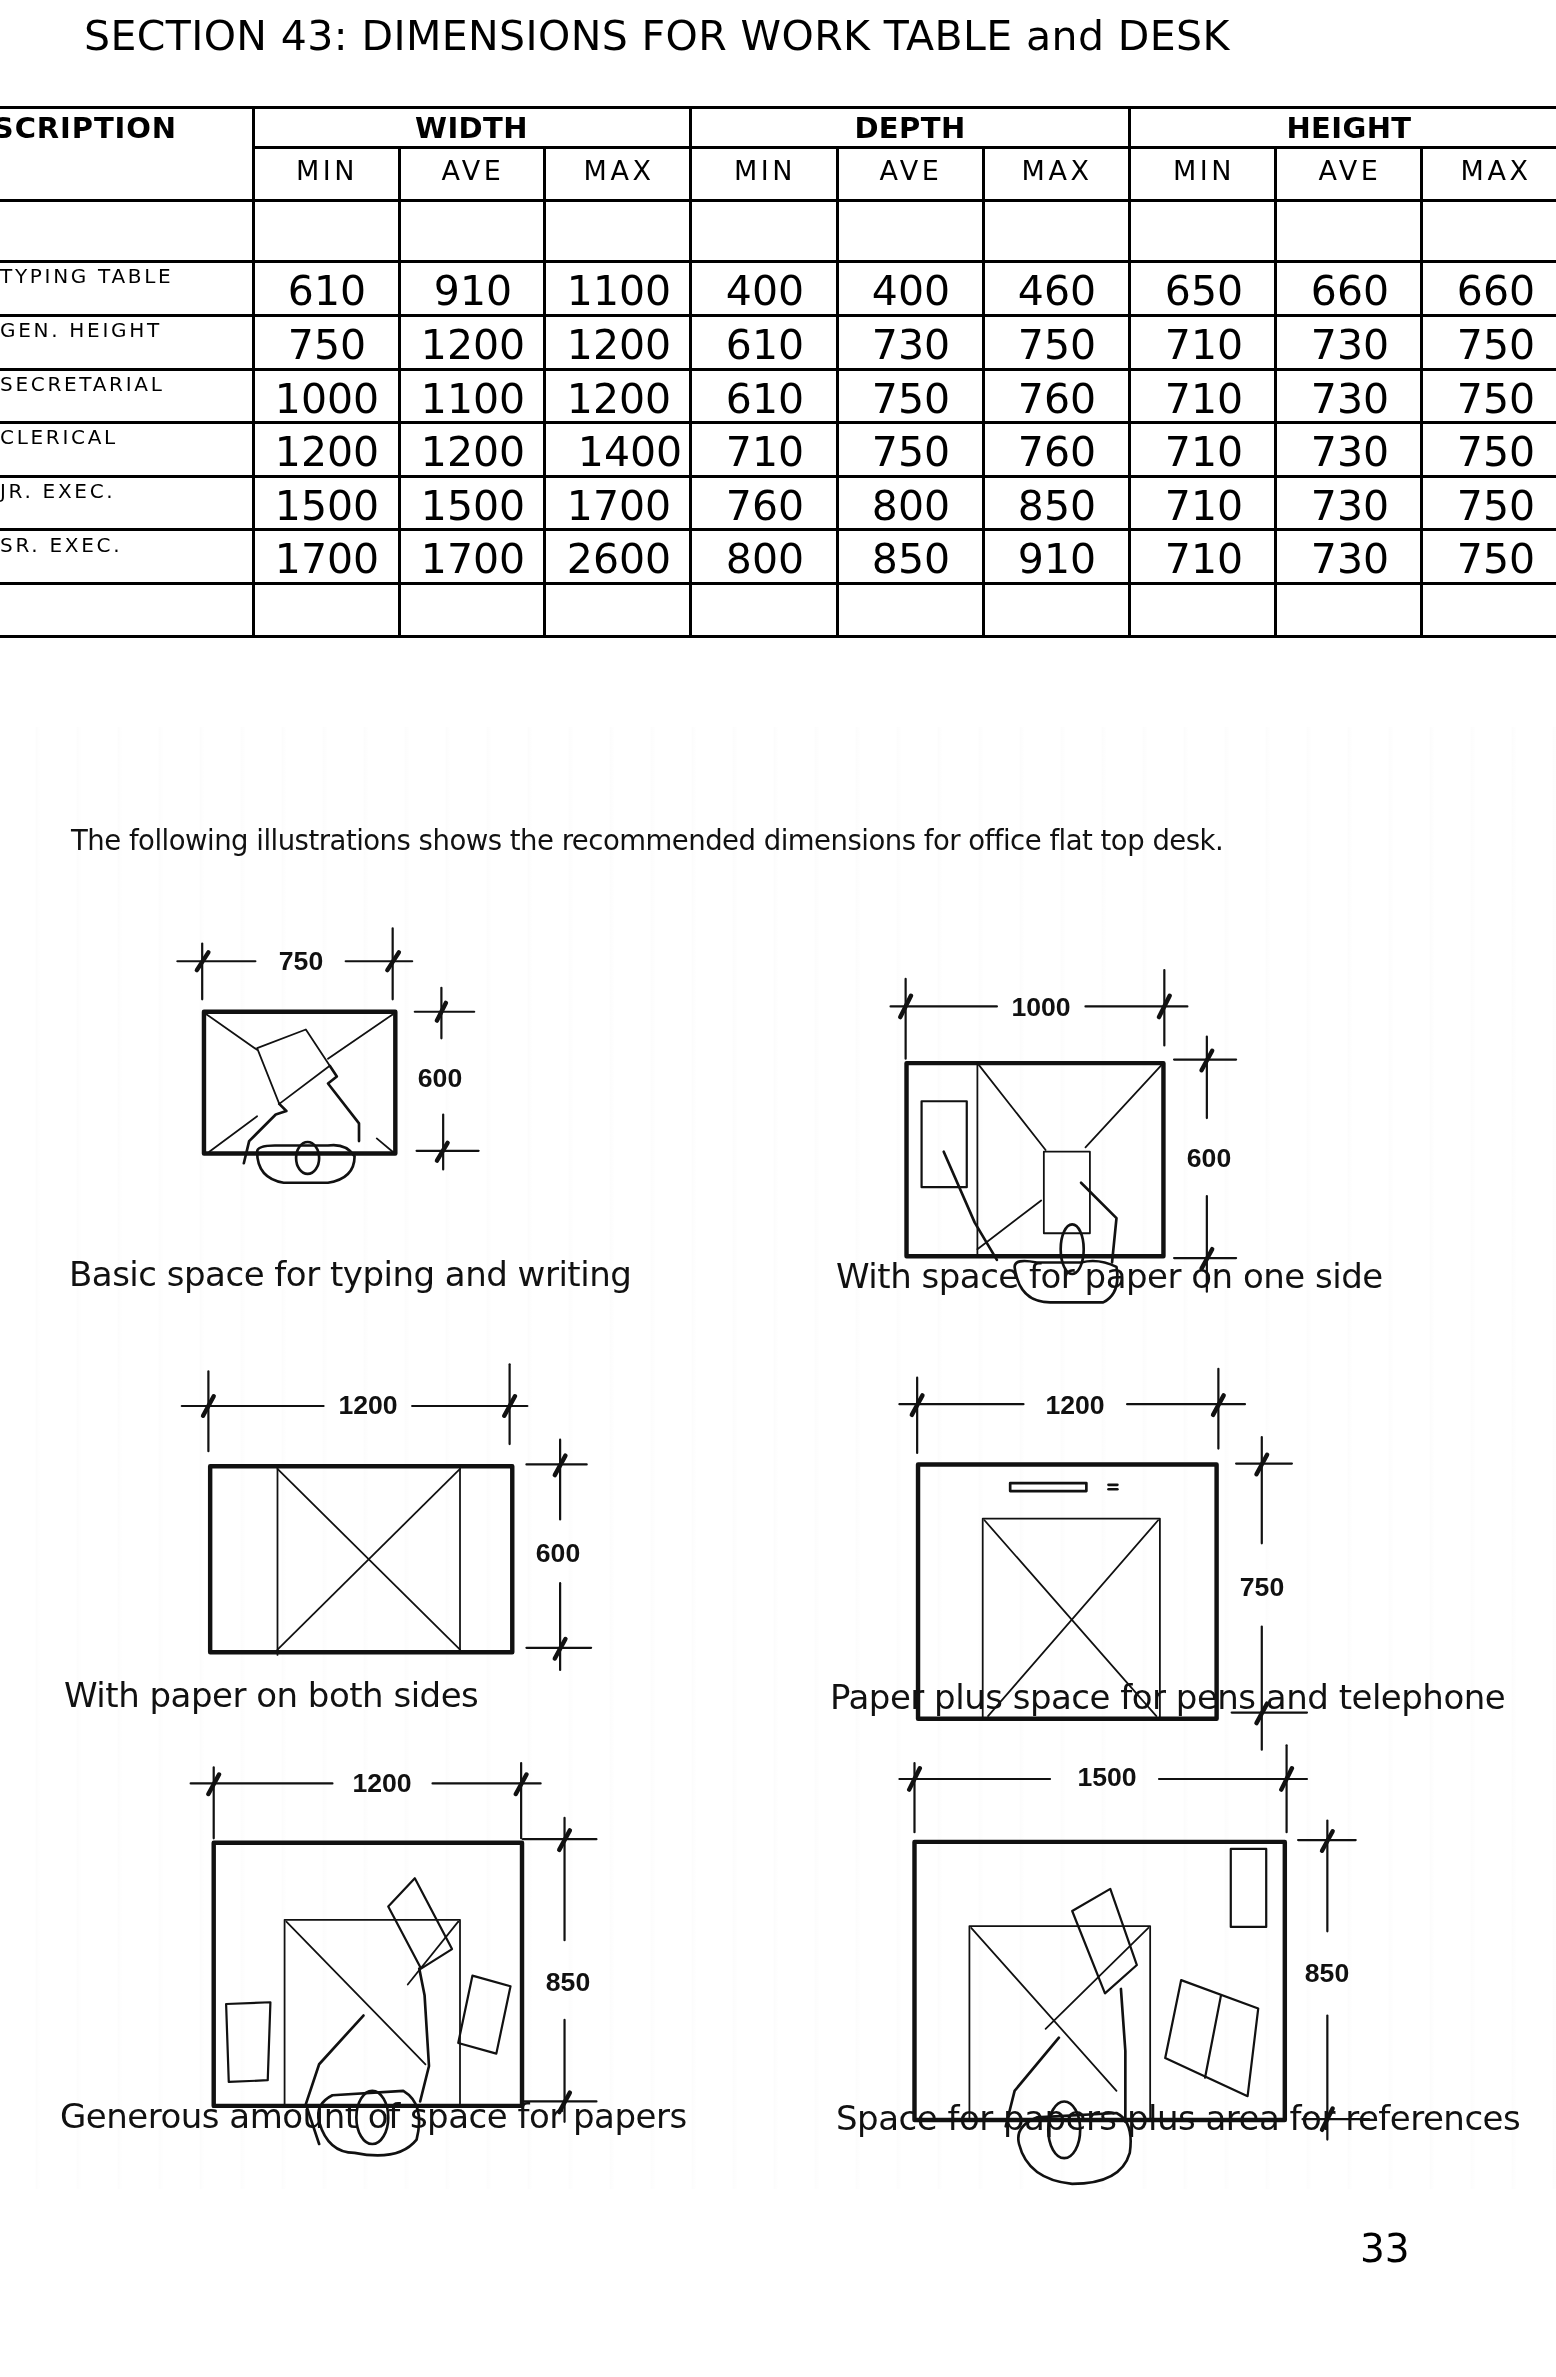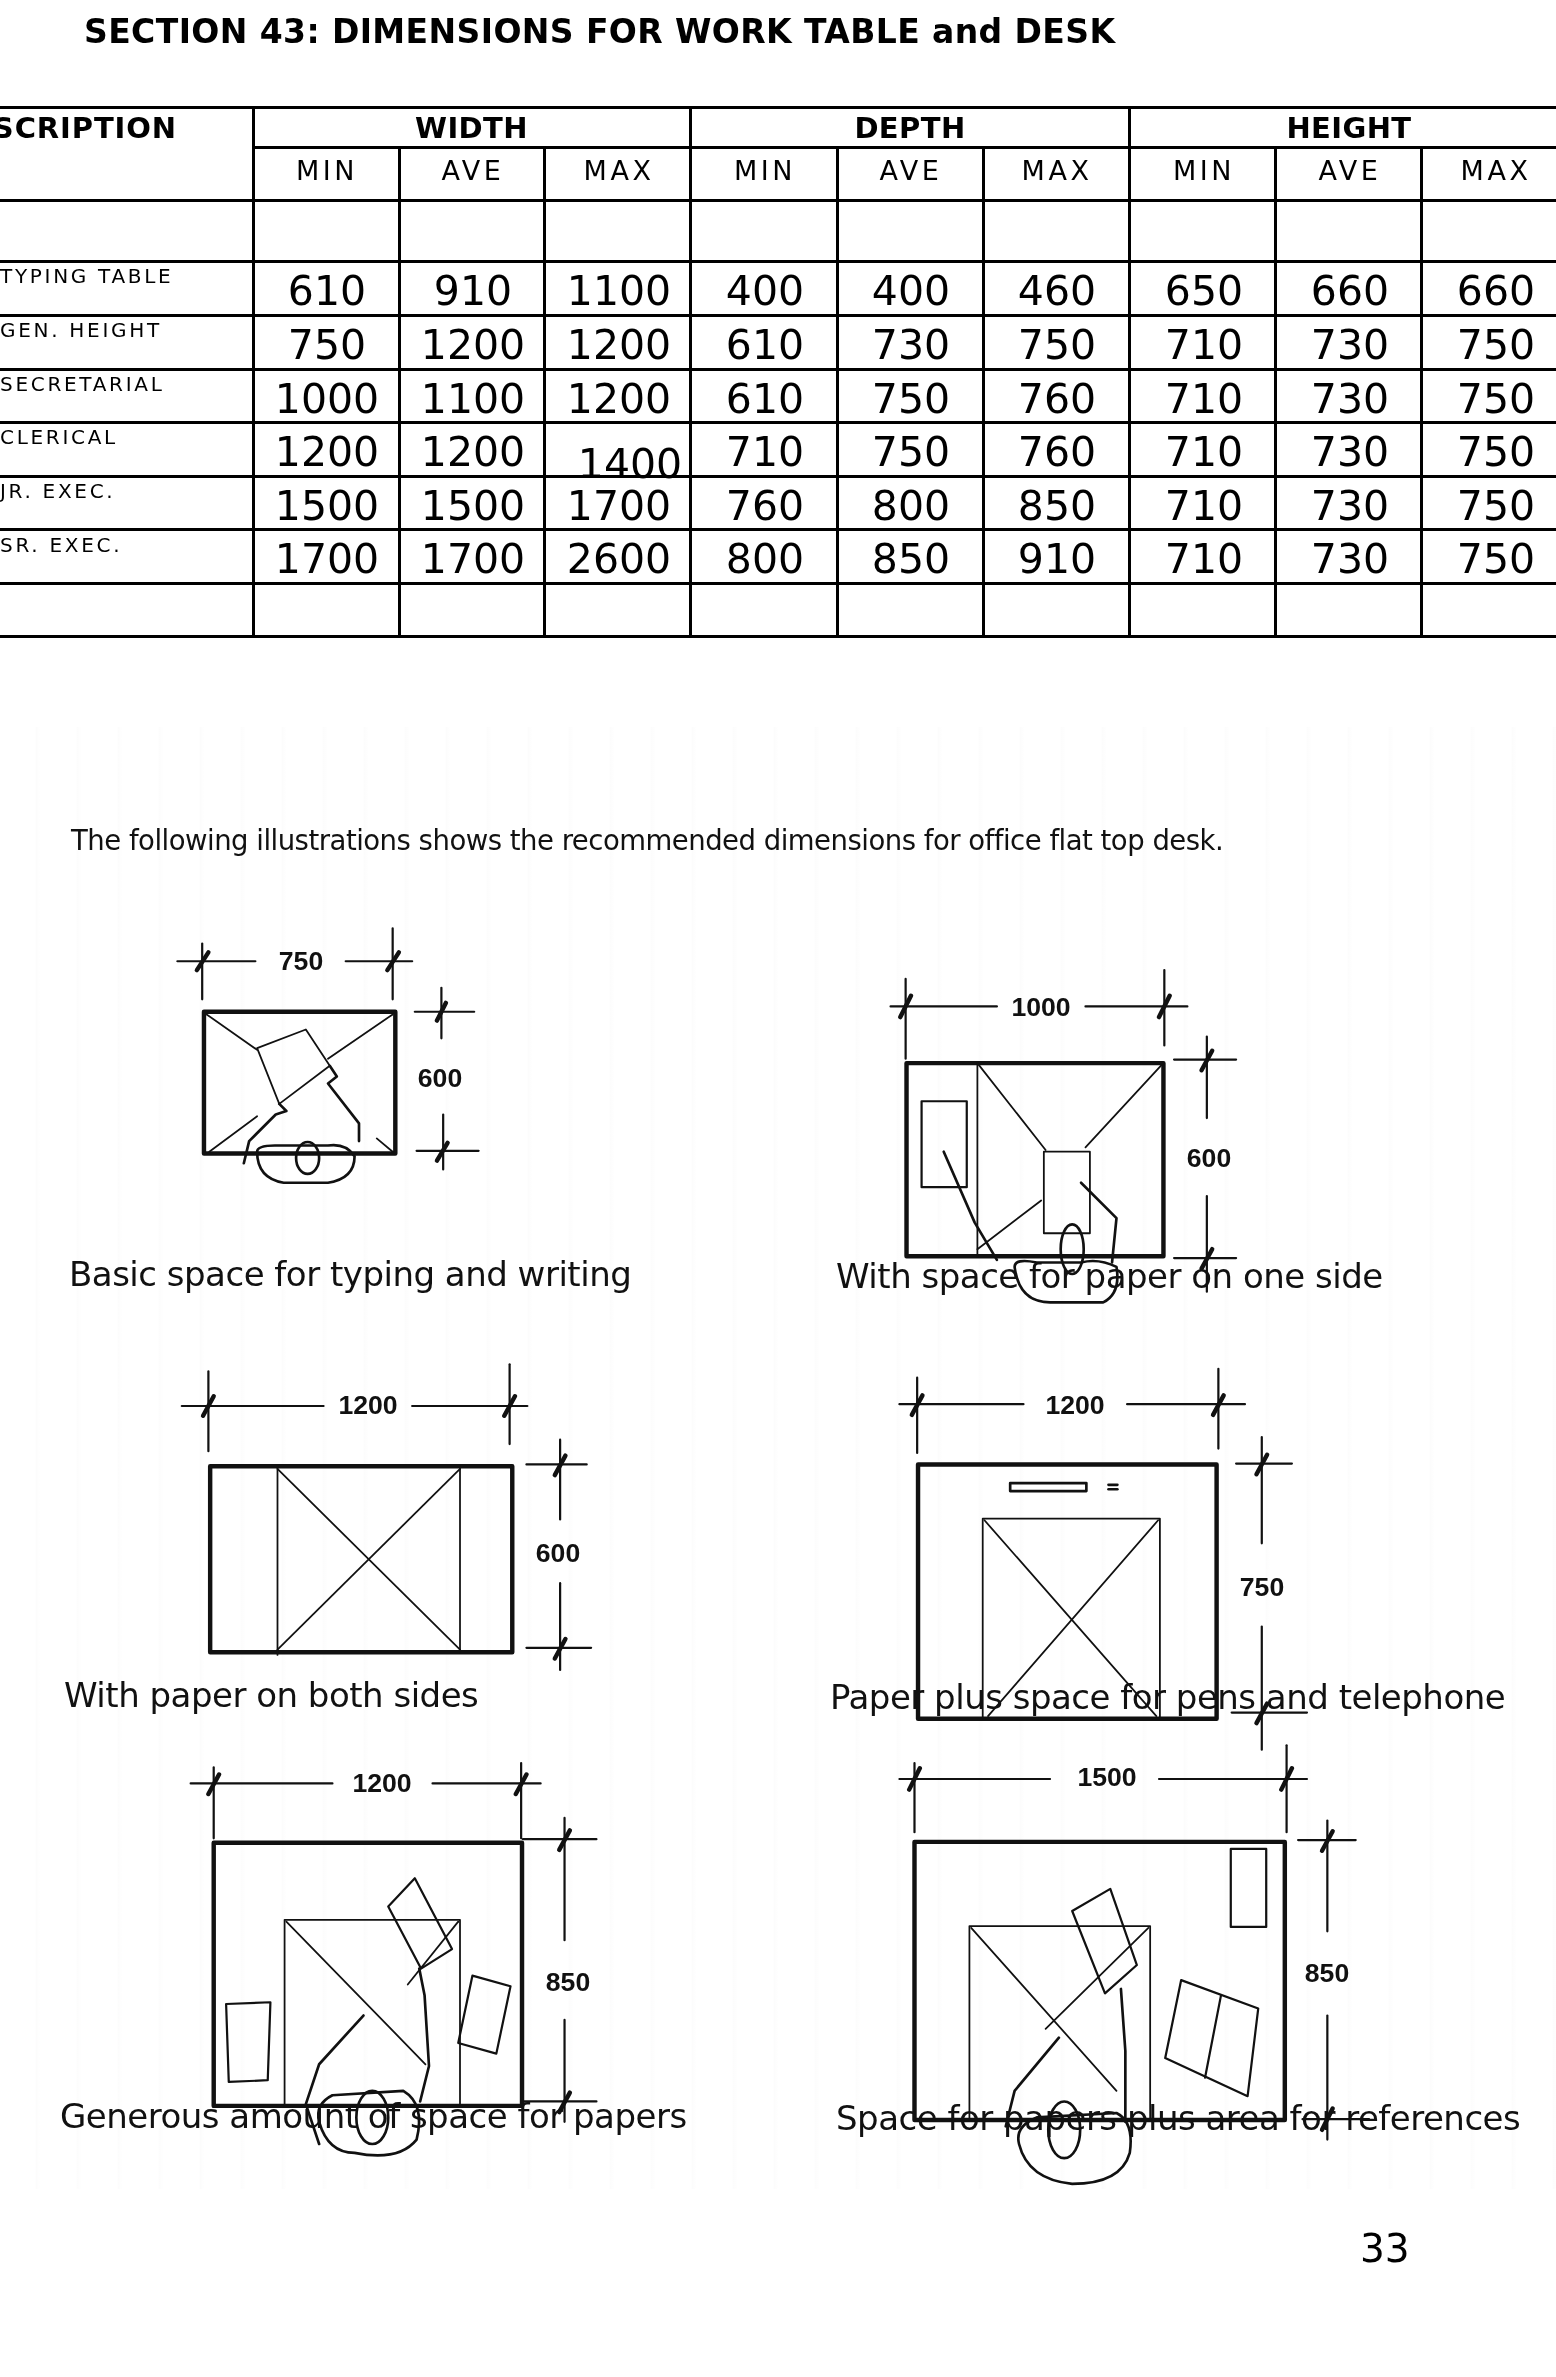--- a/index.html
+++ b/index.html
@@ -1,19 +1,19 @@
 <!DOCTYPE html>
 <html style="font-size:14px"><head>
 <meta charset="utf-8">
 <style>
   html, body { margin:0; padding:0; background:#ffffff; }
   body { width:1557px; height:2377px; position:relative; overflow:hidden; color:#000; }
   .page-title {
     position:absolute; left:84px; top:12.4px;
-    font-family:"DejaVu Sans", sans-serif; font-weight:bold; font-size:33px;
+    font-family:"DejaVu Sans", sans-serif; font-weight:normal; font-size:41px;
     letter-spacing:0.4px; white-space:nowrap;
   }
   
   .tbl { position:absolute; left:0; top:0; width:1557px; height:656px; }
   .hline { position:absolute; left:0; width:1557px; height:2.7px; background:#000; }
   .vline { position:absolute; width:2.7px; background:#000; }
   .cell {
     position:absolute; display:flex; align-items:center; justify-content:center;
     font-family:"DejaVu Sans", sans-serif; white-space:nowrap; overflow:hidden;
   }
@@ -133,21 +133,21 @@
       <div class="cell num" style="left: 547px; top: 374px; width: 144px; height: 50px;">1200</div>
       <div class="cell num" style="left: 693px; top: 374px; width: 144px; height: 50px;">610</div>
       <div class="cell num" style="left: 839px; top: 374px; width: 144px; height: 50px;">750</div>
       <div class="cell num" style="left: 985px; top: 374px; width: 144px; height: 50px;">760</div>
       <div class="cell num" style="left: 1132px; top: 374px; width: 144px; height: 50px;">710</div>
       <div class="cell num" style="left: 1278px; top: 374px; width: 144px; height: 50px;">730</div>
       <div class="cell num" style="left: 1424px; top: 374px; width: 144px; height: 50px;">750</div>
       <div class="desc" style="top: 425px; height: 35px;"><span>CLERICAL</span></div>
       <div class="cell num" style="left: 255px; top: 427px; width: 144px; height: 50px;">1200</div>
       <div class="cell num" style="left: 401px; top: 427px; width: 144px; height: 50px;">1200</div>
-      <div class="cell num" style="left: 547px; top: 427px; width: 166px; height: 50px; margin-top: 12px;">1400</div>
+      <div class="cell num" style="left: 547px; top: 427px; width: 166px; height: 50px;">1400</div>
       <div class="cell num" style="left: 693px; top: 427px; width: 144px; height: 50px;">710</div>
       <div class="cell num" style="left: 839px; top: 427px; width: 144px; height: 50px;">750</div>
       <div class="cell num" style="left: 985px; top: 427px; width: 144px; height: 50px;">760</div>
       <div class="cell num" style="left: 1132px; top: 427px; width: 144px; height: 50px;">710</div>
       <div class="cell num" style="left: 1278px; top: 427px; width: 144px; height: 50px;">730</div>
       <div class="cell num" style="left: 1424px; top: 427px; width: 144px; height: 50px;">750</div>
       <div class="desc" style="top: 479px; height: 35px;"><span>JR. EXEC.</span></div>
       <div class="cell num" style="left: 255px; top: 481px; width: 144px; height: 50px;">1500</div>
       <div class="cell num" style="left: 401px; top: 481px; width: 144px; height: 50px;">1500</div>
       <div class="cell num" style="left: 547px; top: 481px; width: 144px; height: 50px;">1700</div>

